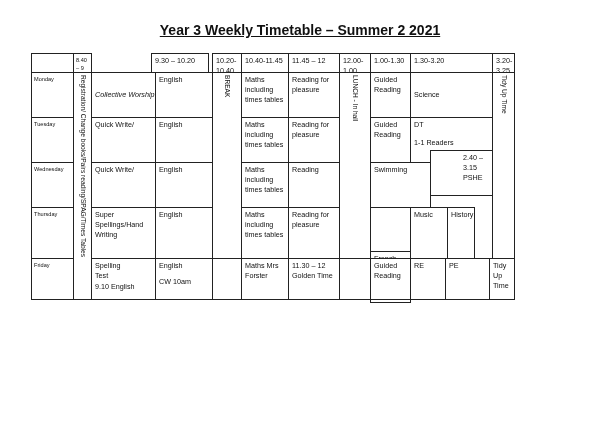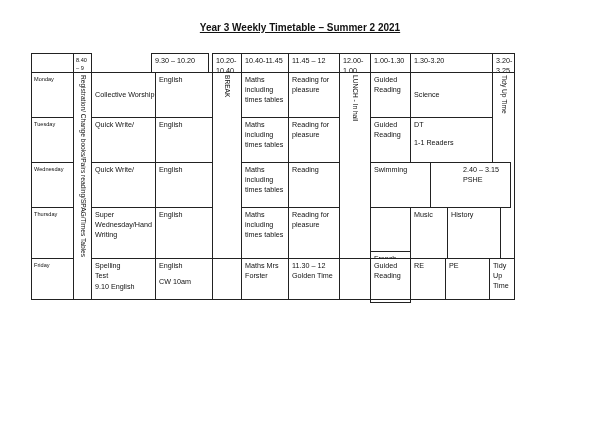--- a/index.html
+++ b/index.html
@@ -1,17 +1,17 @@
 <!DOCTYPE html>
 <html><head>
 <meta charset="utf-8">
 <style>
   html, body { margin:0; padding:0; background:#ffffff; }
   body { width:600px; height:424px; position:relative; overflow:hidden; font-family:"Liberation Sans", sans-serif; color:#111; }
-  .title { position:absolute; left:0; top:22px; width:600px; text-align:center; font-size:10px; font-weight:bold; text-decoration:underline; }
+  .title { position:absolute; left:0; top:22px; width:600px; text-align:center; font-size:14px; font-weight:bold; text-decoration:underline; }
   .grid { position:absolute; left:31px; top:53px; width:484px; height:247px; }
   .cell { position:absolute; box-sizing:border-box; border:1px solid #222; font-size:7.2px; line-height:10px; padding:2px 3px; overflow:hidden; background:#fff; }
   .day { font-size:5.6px; line-height:8px; padding:2px 2px; }
   .small { font-size:5.6px; line-height:8px; padding:2px 2px; }
   .vert { display:flex; align-items:flex-start; justify-content:center; padding:2px 0; }
   .vert span { writing-mode:vertical-rl; white-space:nowrap; font-size:6.6px; line-height:8px; }
   .center-v { display:flex; align-items:center; }
   .gap { display:block; height:8px; }
 </style>
 </head>
@@ -47,21 +47,21 @@
   </div>
 
   <div class="cell vert" style="left:308px;top:19px;width:32px;height:228px;">
     <span>LUNCH - In hall</span>
   </div>
 
   <div class="cell vert" style="left:461px;top:19px;width:23px;height:187px;">
     <span>Tidy Up Time</span>
   </div>
 
-  <div class="cell center-v" style="left:60px;top:19px;width:69px;height:46px;">Collective Worship</div>
+  <div class="cell center-v" style="left:60px;top:19px;width:69px;height:46px;font-style:italic;">Collective Worship</div>
   <div class="cell" style="left:124px;top:19px;width:58px;height:46px;">English</div>
   <div class="cell" style="left:210px;top:19px;width:48px;height:46px;">Maths including times tables</div>
   <div class="cell" style="left:257px;top:19px;width:52px;height:46px;">Reading for pleasure</div>
   <div class="cell" style="left:339px;top:19px;width:41px;height:46px;">Guided Reading</div>
   <div class="cell center-v" style="left:379px;top:19px;width:83px;height:46px;">Science</div>
 
   <div class="cell" style="left:60px;top:64px;width:65px;height:46px;">Quick Write/</div>
   <div class="cell" style="left:124px;top:64px;width:58px;height:46px;">English</div>
   <div class="cell" style="left:210px;top:64px;width:48px;height:46px;">Maths including times tables</div>
   <div class="cell" style="left:257px;top:64px;width:52px;height:46px;">Reading for pleasure</div>
@@ -70,32 +70,32 @@
     <div>DT</div>
     <span class="gap"></span>
     <div>1-1 Readers</div>
   </div>
 
   <div class="cell" style="left:60px;top:109px;width:65px;height:46px;">Quick Write/</div>
   <div class="cell" style="left:124px;top:109px;width:58px;height:46px;">English</div>
   <div class="cell" style="left:210px;top:109px;width:48px;height:46px;">Maths including times tables</div>
   <div class="cell" style="left:339px;top:109px;width:61px;height:46px;">Swimming</div>
   <div class="cell" style="left:257px;top:109px;width:52px;height:46px;">Reading</div>
-  <div class="cell" style="left:399px;top:109px;width:81px;height:46px;padding-left:32px;">
+  <div class="cell" style="left:399px;top:97px;width:63px;height:46px;padding-left:32px;">
     <div>2.40 – 3.15</div>
     <div>PSHE</div>
   </div>
 
-  <div class="cell" style="left:60px;top:154px;width:65px;height:52px;">Super Wednesday/Hand Writing</div>
+  <div class="cell" style="left:60px;top:154px;width:65px;height:52px;">Super Spellings/Hand Writing</div>
   <div class="cell" style="left:124px;top:154px;width:58px;height:52px;">English</div>
   <div class="cell" style="left:210px;top:154px;width:48px;height:52px;">Maths including times tables</div>
   <div class="cell" style="left:257px;top:154px;width:52px;height:52px;">Reading for pleasure</div>
   <div class="cell" style="left:339px;top:154px;width:41px;height:52px;margin-top:44px;">French</div>
   <div class="cell" style="left:379px;top:154px;width:38px;height:52px;">Music</div>
-  <div class="cell" style="left:416px;top:154px;width:54px;height:52px;">History</div>
+  <div class="cell" style="left:416px;top:154px;width:28px;height:52px;">History</div>
 
   <div class="cell" style="left:60px;top:205px;width:65px;height:42px;">
     <div style="width:36px;">Spelling Test</div>
     <div style="margin-top:1px;">9.10 English</div>
   </div>
   <div class="cell" style="left:124px;top:205px;width:58px;height:42px;">
     <div>English</div>
     <div style="margin-top:6px;">CW 10am</div>
   </div>
   <div class="cell" style="left:181px;top:205px;width:30px;height:42px;"></div>

